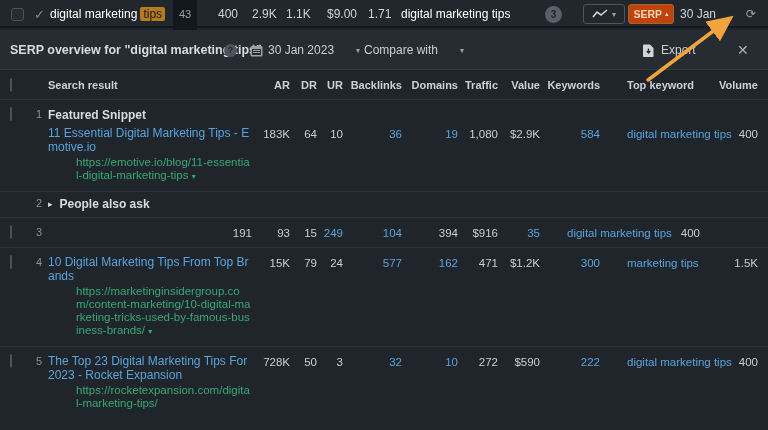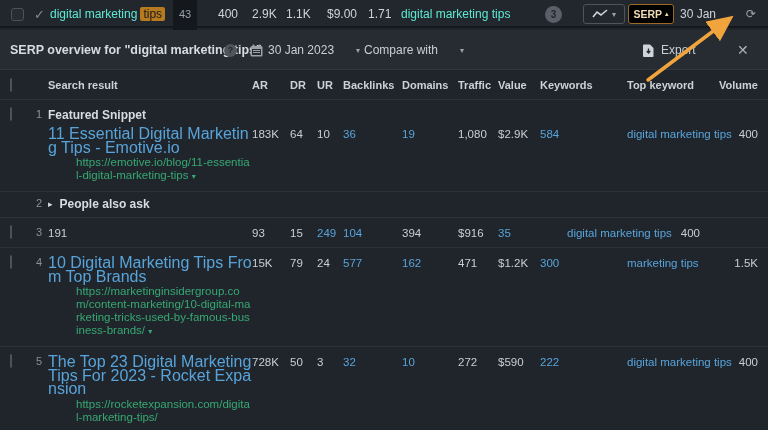--- a/index.html
+++ b/index.html
@@ -5,51 +5,51 @@
   * { margin:0; padding:0; box-sizing:border-box; }
   html,body { background:#14171b; }
   body { font-family:"Liberation Sans","DejaVu Sans",sans-serif; }
   .screen { position:relative; width:768px; height:430px; overflow:hidden; background:#20252b; color:#c9ced4; }
 
   
   .topbar { position:absolute; top:0; left:0; width:768px; height:28px; background:#22272e; border-bottom:2px solid #14171c; font-size:12px; }
   .topbar .abs { position:absolute; top:0; height:28px; display:flex; align-items:center; }
   .checkbox { width:13px; height:13px; border:1px solid #4b525b; border-radius:3px; background:#272c33; }
   .checkmark { color:#858b92; font-size:13px; }
-  .kw-blue { color:#5eead4; }
+  .kw-blue { color:#ffffff; }
   .kw-hl { background:#b87a1f; color:#16191d; padding:0 3px; border-radius:2px; margin-left:3px; }
   .kd-badge { background:#14171c; color:#9aa0a7; font-size:11px; padding:14px 6px; border-radius:3px; }
   .metric { color:#ced3d9; }
   .circle-badge { width:17px; height:17px; border-radius:50%; background:#5a6069; color:#22262c; font-size:10px; font-weight:bold; display:flex; align-items:center; justify-content:center; }
   .chart-btn { position:absolute; top:4px; left:583px; width:42px; height:20px; border:1px solid #4d545c; border-radius:3px; display:flex; align-items:center; justify-content:center; gap:4px; }
-  .serp-btn { position:absolute; top:4px; left:628px; width:46px; height:20px; background:#000000; border:1px solid #9c6a24; border-radius:3px; color:#efdcb4; font-size:10.5px; font-weight:bold; display:flex; align-items:center; justify-content:center; gap:3px; }
+  .serp-btn { position:absolute; top:4px; left:628px; width:46px; height:20px; background:#c2410c; border:1px solid #9c6a24; border-radius:3px; color:#efdcb4; font-size:10.5px; font-weight:bold; display:flex; align-items:center; justify-content:center; gap:3px; }
   .serp-btn .caret-up { font-size:7px; }
   .caret { font-size:8px; color:#9ba1a8; }
   .refresh-icon { color:#9ba1a8; }
 
   
   .serp-header { position:absolute; top:30px; left:0; width:768px; height:40px; background:#272c33; border-bottom:1px solid #31373e; font-size:12px; }
   .serp-header .abs { position:absolute; top:0; height:40px; display:flex; align-items:center; }
   .sh-title { font-weight:bold; color:#d8dce0; font-size:12.5px; }
   .help-circle { width:13px; height:13px; border-radius:50%; background:#4e555d; color:#22262c; font-size:9px; font-weight:bold; display:flex; align-items:center; justify-content:center; }
   .close-x { color:#aab0b7; font-size:14px; }
 
   
   .table { position:absolute; top:71px; left:0; width:768px; }
   .tgrid { display:grid; grid-template-columns:16px 18px 4px 204px 38px 27px 26px 59px 56px 40px 42px 60px 100px 58px; padding:0 10px 0 10px; align-items:start; }
   .thead { height:29px; align-items:center; border-bottom:1px solid #2b3138; font-size:11px; font-weight:bold; color:#ccd1d6; }
   .trow { border-bottom:1px solid #2b3138; padding-top:8px; padding-bottom:8px; font-size:11.5px; }
   .trow:last-child { border-bottom:none; }
   .num { text-align:right; color:#8a9097; font-size:11px; padding-right:2px; }
-  .r { text-align:left; }
+  .r { text-align:right; }
   .cell { padding-top:1px; }
   .cell.offset { padding-top:20px; }
   .blue { color:#58a4da; }
   .section-label { font-weight:bold; color:#d8dce0; font-size:12px; margin-bottom:5px; }
-  .result-title { color:#58a4da; font-size:16px; line-height:13.5px; word-break:break-all; }
+  .result-title { color:#58a4da; font-size:12px; line-height:13.5px; word-break:break-all; }
   .result-url { color:#36a873; font-size:11.5px; line-height:13px; word-break:break-all; margin-top:2px;margin-left:28px; }
   .url-caret { font-size:8px; }
   .topkw-cell { padding-left:27px; white-space:nowrap; }
   .vol-cell { text-align:right; }
   .paa-label { grid-column:4 / 15; font-weight:bold; color:#d8dce0; font-size:12px; display:flex; align-items:center; gap:7px; }
   .paa-tri { font-size:9px; color:#d8dce0; }
   .paa.trow { padding-top:5px; padding-bottom:6px; }
 
   .annotation-arrow-svg { position:absolute; top:0; left:0; pointer-events:none; z-index:50; }
 </style>

